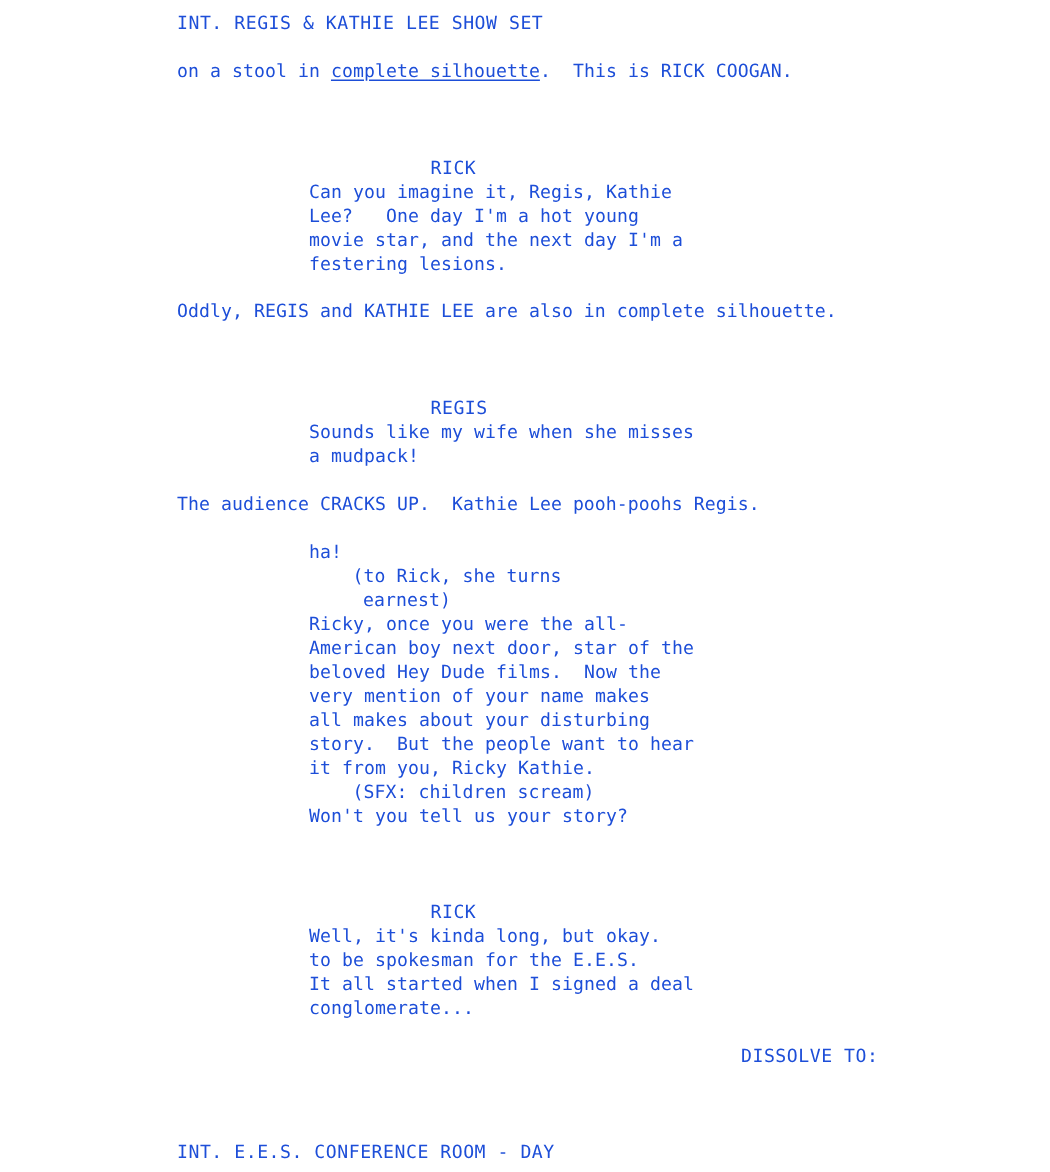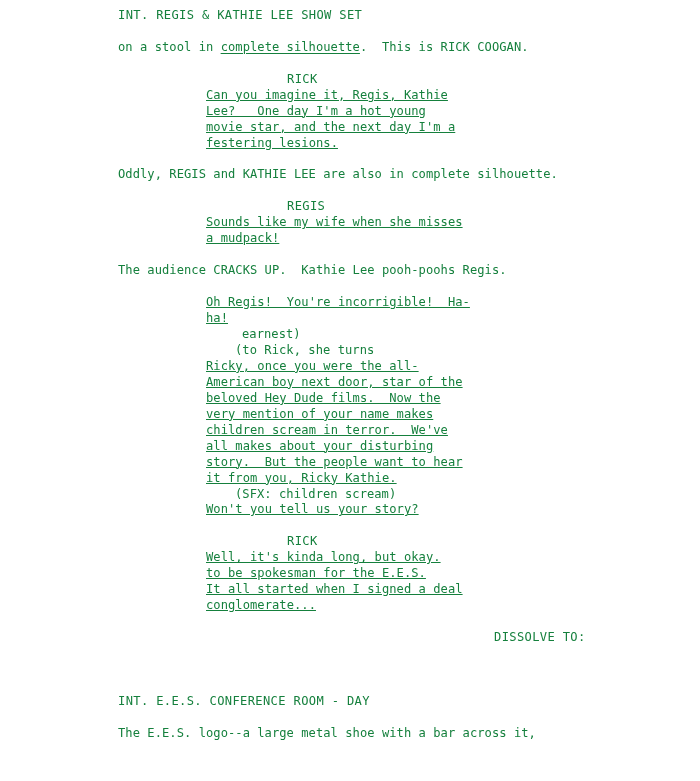--- a/index.html
+++ b/index.html
@@ -25,42 +25,42 @@
     top: 0;
     width: 700px;
     padding: 8px 0 0 0;
     box-sizing: border-box;
   }
   .line {
     font-size: 12.1px;
     line-height: 15.95px;
     white-space: pre;
     letter-spacing: 0.05px;
-    color: #15803d;
+    color: #1d4ed8;
     margin: 0;
     padding: 0;
     min-height: 15.95px;
   }
   
   .slug, .action {
     margin-left: 118px;
   }
   .slug {
     letter-spacing: 0.35px;
   }
   
   .cue {
     margin-left: 118px;
     padding-left: 169px;
     letter-spacing: 0.35px;
+    margin-top: 33px;
   }
   .dlg {
     margin-left: 118px;
     padding-left: 88px;
-    text-decoration: underline;
   }
   .paren {
     margin-left: 118px;
     padding-left: 117px;
   }
   .paren-cont {
     margin-left: 118px;
     padding-left: 124px;
   }
   .transition {
@@ -100,29 +100,27 @@
     <div class="line blank"></div>
 
     <div class="line cue">REGIS</div>
     <div class="line dlg">Sounds like my wife when she misses</div>
     <div class="line dlg">a mudpack!</div>
     <div class="line blank"></div>
 
     <div class="line action">The audience CRACKS UP.  Kathie Lee pooh-poohs Regis.</div>
     <div class="line blank"></div>
 
-    <div class="line dlg">Oh Regis!  You're incorrigible!  Ha-</div>
     <div class="line dlg">ha!</div>
+    <div class="line paren">(to Rick, she turns</div>
     <div class="line paren-cont">earnest)</div>
-    <div class="line paren">(to Rick, she turns</div>
     <div class="line dlg">Ricky, once you were the all-</div>
     <div class="line dlg">American boy next door, star of the</div>
     <div class="line dlg">beloved Hey Dude films.  Now the</div>
     <div class="line dlg">very mention of your name makes</div>
-    <div class="line dlg">children scream in terror.  We've</div>
     <div class="line dlg">all makes about your disturbing</div>
     <div class="line dlg">story.  But the people want to hear</div>
     <div class="line dlg">it from you, Ricky Kathie.</div>
     <div class="line paren">(SFX: children scream)</div>
     <div class="line dlg">Won't you tell us your story?</div>
     <div class="line blank"></div>
 
     <div class="line cue">RICK</div>
     <div class="line dlg">Well, it's kinda long, but okay.</div>
     <div class="line dlg">to be spokesman for the E.E.S.</div>

